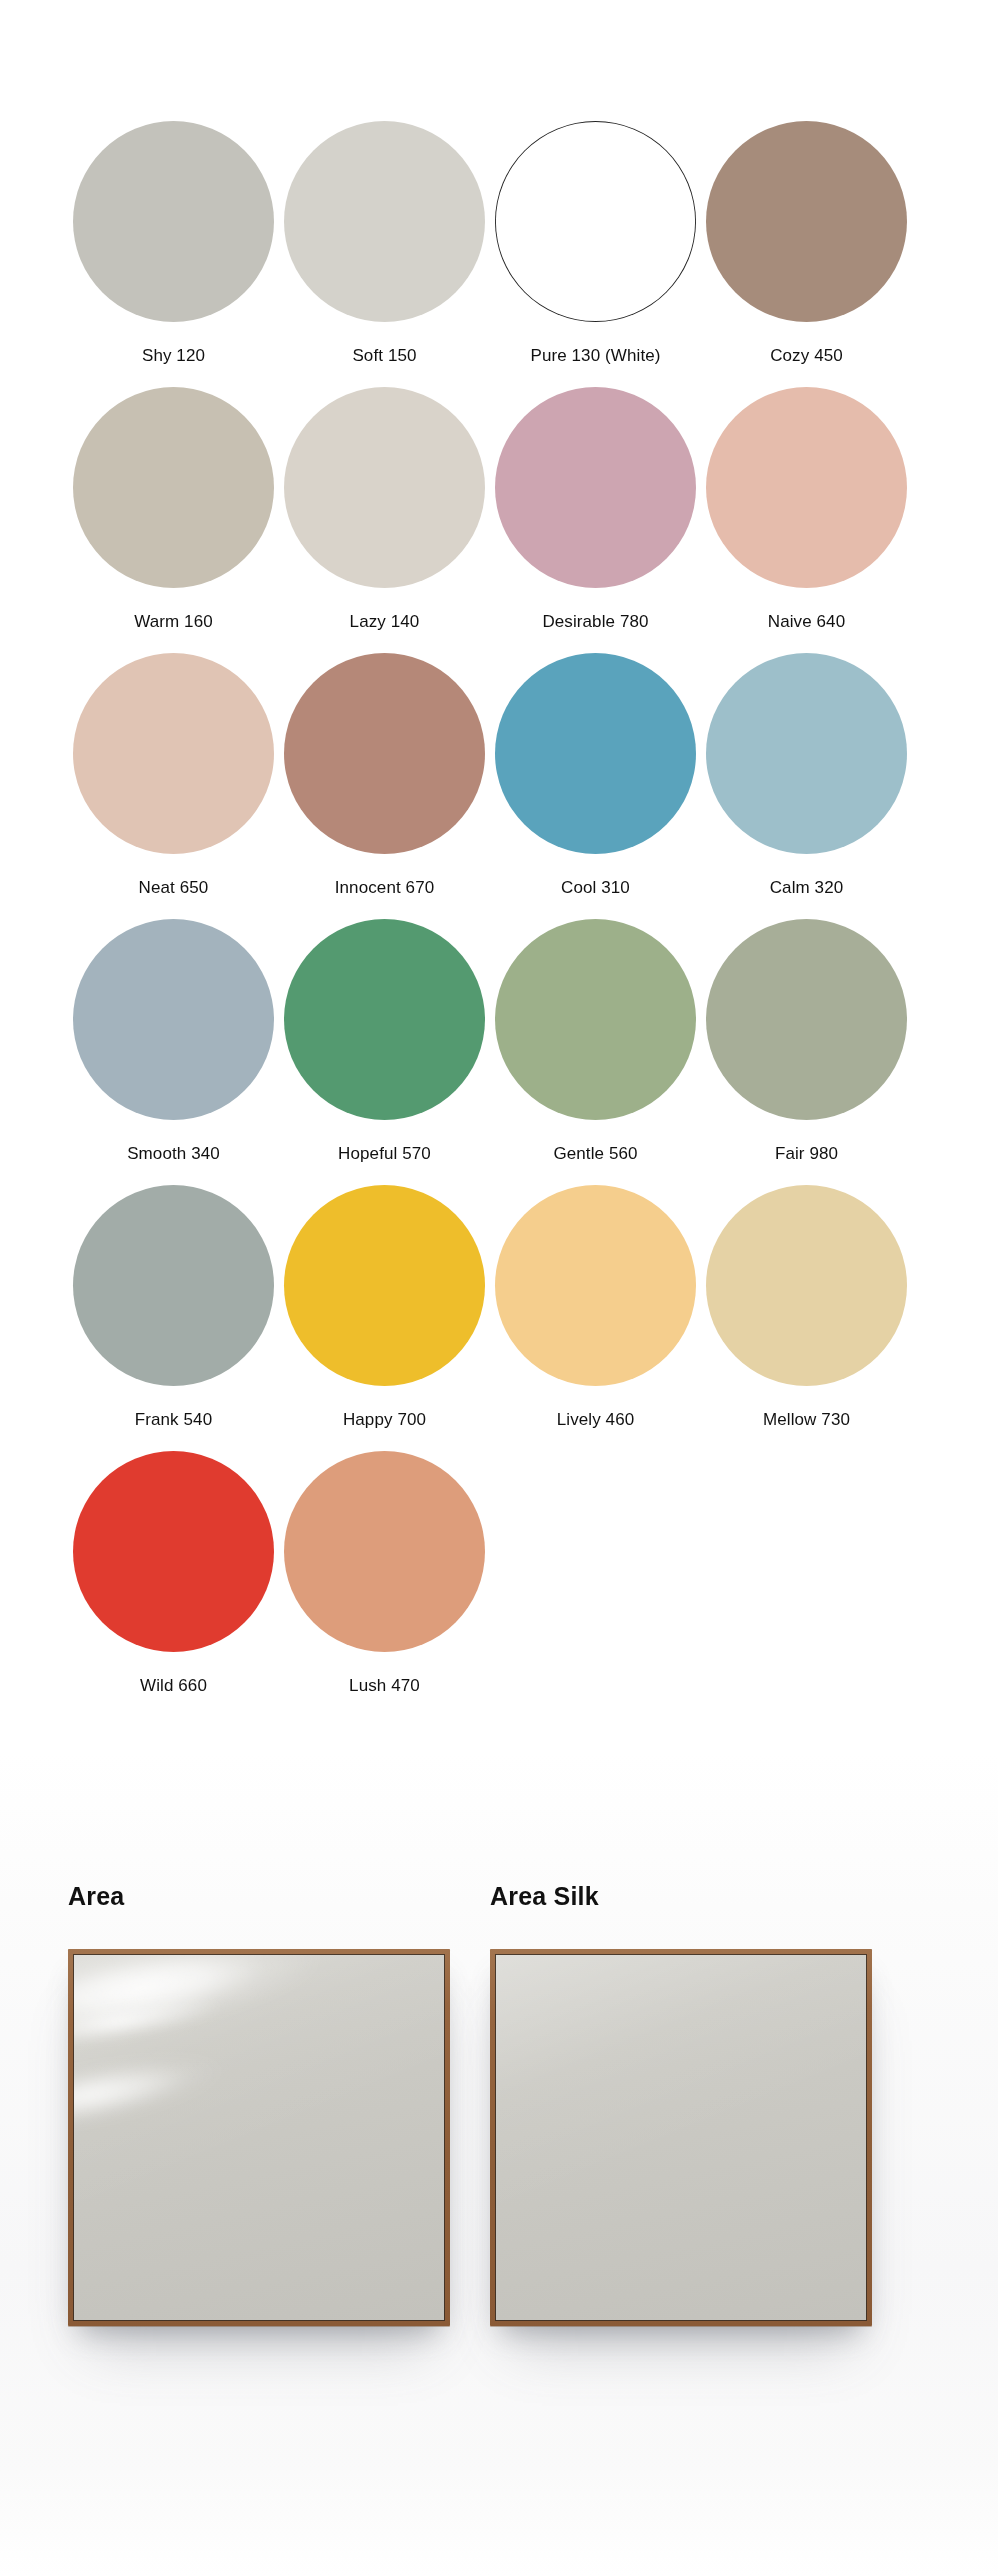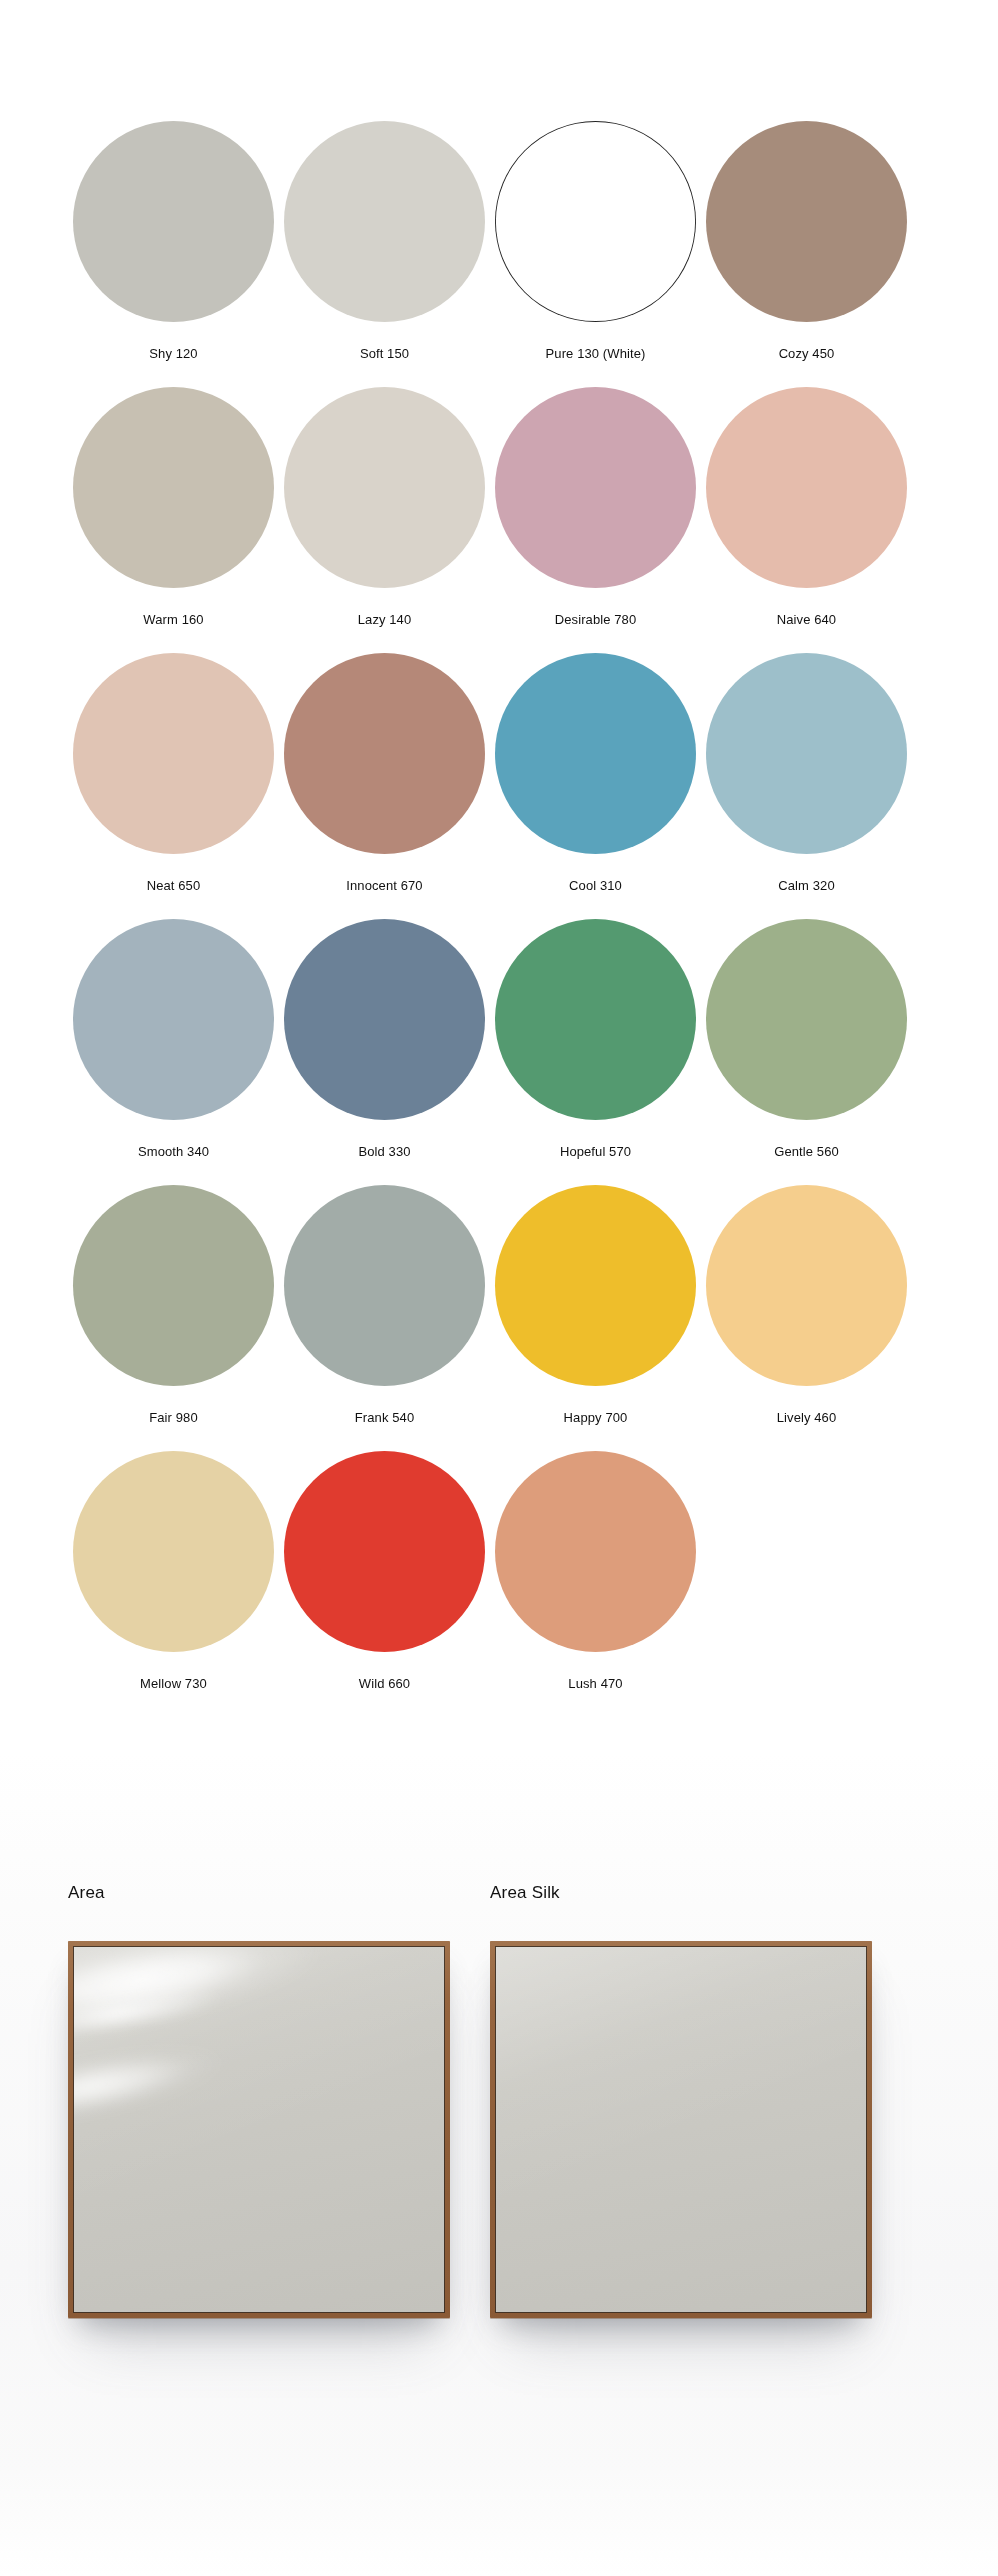--- a/index.html
+++ b/index.html
@@ -48,21 +48,21 @@
     border-radius: 50%;
     flex: 0 0 auto;
   }
 
   .swatch-dot.outlined {
     box-shadow: inset 0 0 0 0.9px #222222;
   }
 
   .swatch-label {
     margin-top: 25px;
-    font-size: 13px;
+    font-size: 17px;
     line-height: 1;
     letter-spacing: 0.1px;
     color: #111111;
     white-space: nowrap;
   }
 
   
   .panels {
     position: absolute;
     top: 1884px;
@@ -70,25 +70,26 @@
     width: 844px;
     display: grid;
     grid-template-columns: repeat(2, 422px);
   }
 
   .panel-block {
     position: relative;
   }
 
   .panel-title {
-    font-size: 17px;
+    font-size: 25px;
     line-height: 1;
     color: #111111;
     letter-spacing: 0.2px;
     margin-bottom: 40px;
+    font-weight: bold;
   }
 
   .panel-frame {
     position: relative;
     width: 382px;
     height: 377px;
     padding: 5.6px;
     border-radius: 0.8px;
     background:
       linear-gradient(178deg, #a3754f 0%, #96653f 18%, #8d5d38 55%, #8a5a36 100%);
@@ -240,24 +241,20 @@
       <div class="swatch-label">Cool 310</div>
     </div>
     <div class="swatch">
       <div class="swatch-dot" style="background-color: rgb(157, 191, 202);"></div>
       <div class="swatch-label">Calm 320</div>
     </div>
 
     <div class="swatch">
       <div class="swatch-dot" style="background-color: rgb(163, 179, 189);"></div>
       <div class="swatch-label">Smooth 340</div>
-    </div>
-    <div class="swatch">
-      <div class="swatch-dot" style="background-color: rgb(107, 129, 151);"></div>
-      <div class="swatch-label">Bold 330</div>
     </div>
     <div class="swatch">
       <div class="swatch-dot" style="background-color: rgb(84, 154, 112);"></div>
       <div class="swatch-label">Hopeful 570</div>
     </div>
     <div class="swatch">
       <div class="swatch-dot" style="background-color: rgb(157, 176, 138);"></div>
       <div class="swatch-label">Gentle 560</div>
     </div>
 

